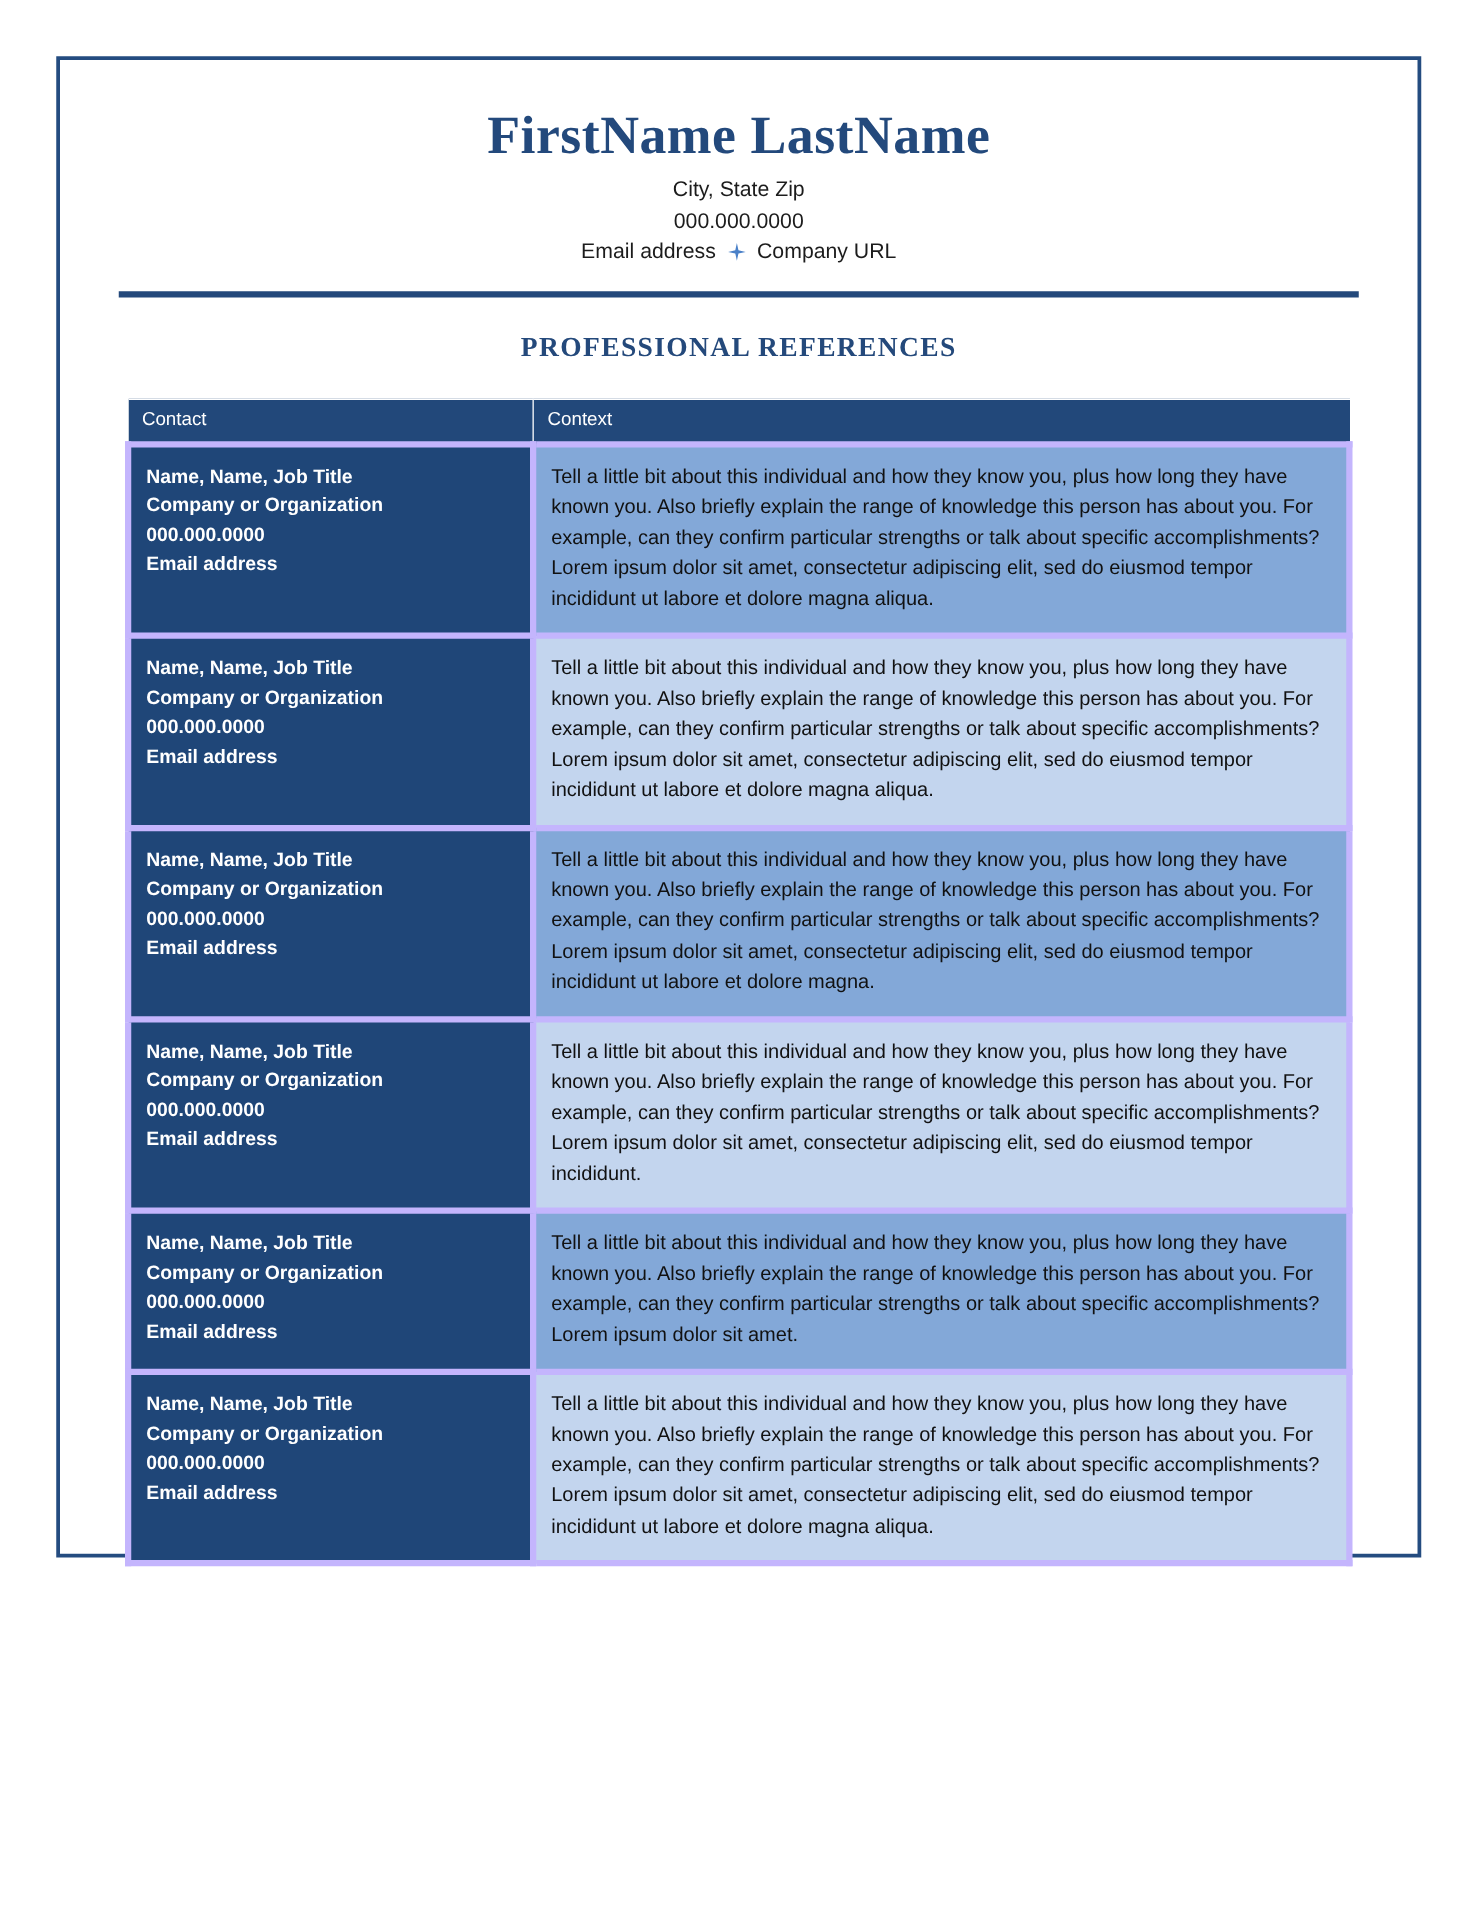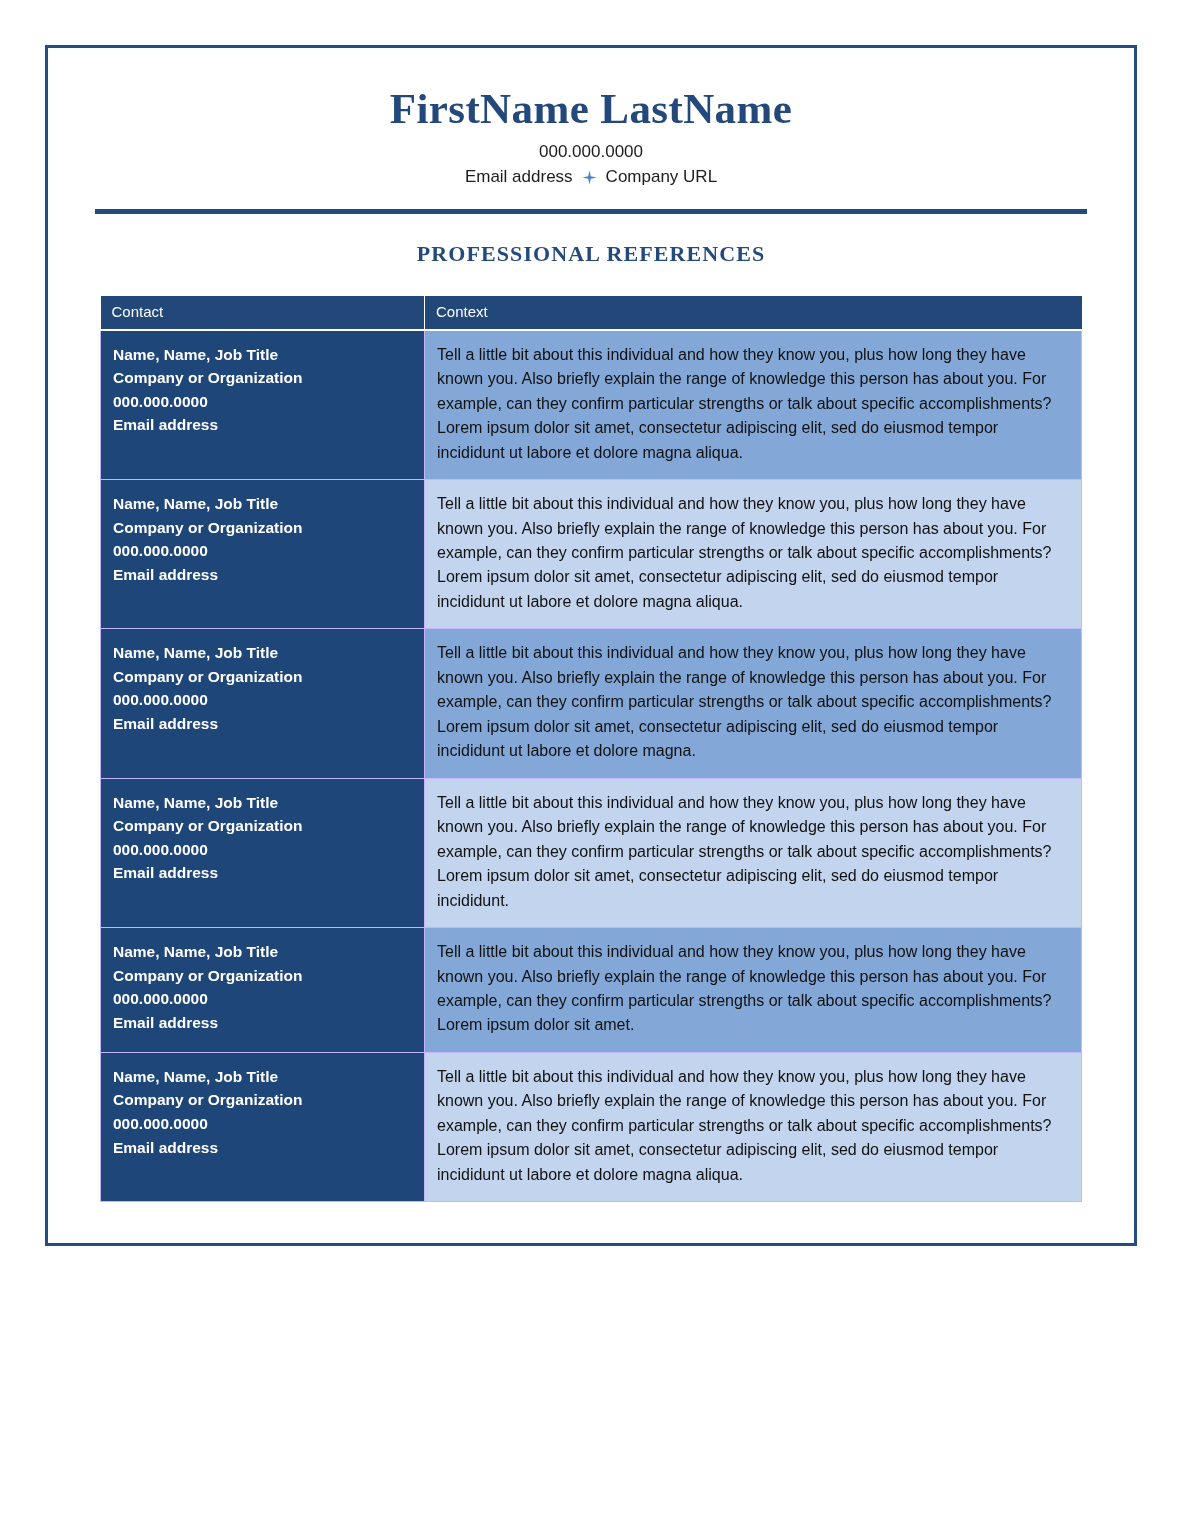--- a/index.html
+++ b/index.html
@@ -110,21 +110,21 @@
     padding: 7px 11px 9px 11px;
     border: 1px solid #ffffff;
     border-bottom: 2px solid #ffffff;
   }
   table.ref-table thead th.th-contact { border-left: none; }
   table.ref-table thead th.th-context { border-right: none; }
 
   table.ref-table td {
     vertical-align: top;
     padding: 12px 12px 14px 12px;
-    border: 1px solid #c4b5fd;
+    border: 5px solid #c4b5fd;
   }
   td.contact-cell {
     background: #1f4678;
     color: #ffffff;
     font-size: 15.5px;
     font-weight: bold;
     line-height: 1.52;
     border-left: none;
   }
   td.contact-cell .c-line { display: block; white-space: nowrap; }
@@ -139,20 +139,21 @@
   tr.shade-light td.context-cell { background: #c3d5ee; }
 </style>
 </head>
 <body>
 
 <div class="page-frame">
   <div class="page-inner">
 
     <div class="resume-header">
       <div class="full-name">FirstName LastName</div>
+      <div class="contact-line">City, State Zip</div>
       <div class="contact-line">000.000.0000</div>
       <div class="contact-line inline-row">
         <span>Email address</span>
         <span class="sparkle-icon">
           <svg viewBox="0 0 16 16" width="15" height="15" aria-hidden="true">
             <path d="M8 0.5 L9.35 6.65 L15.5 8 L9.35 9.35 L8 15.5 L6.65 9.35 L0.5 8 L6.65 6.65 Z" fill="#4a80c8"></path>
           </svg>
         </span>
         <span>Company URL</span>
       </div>

